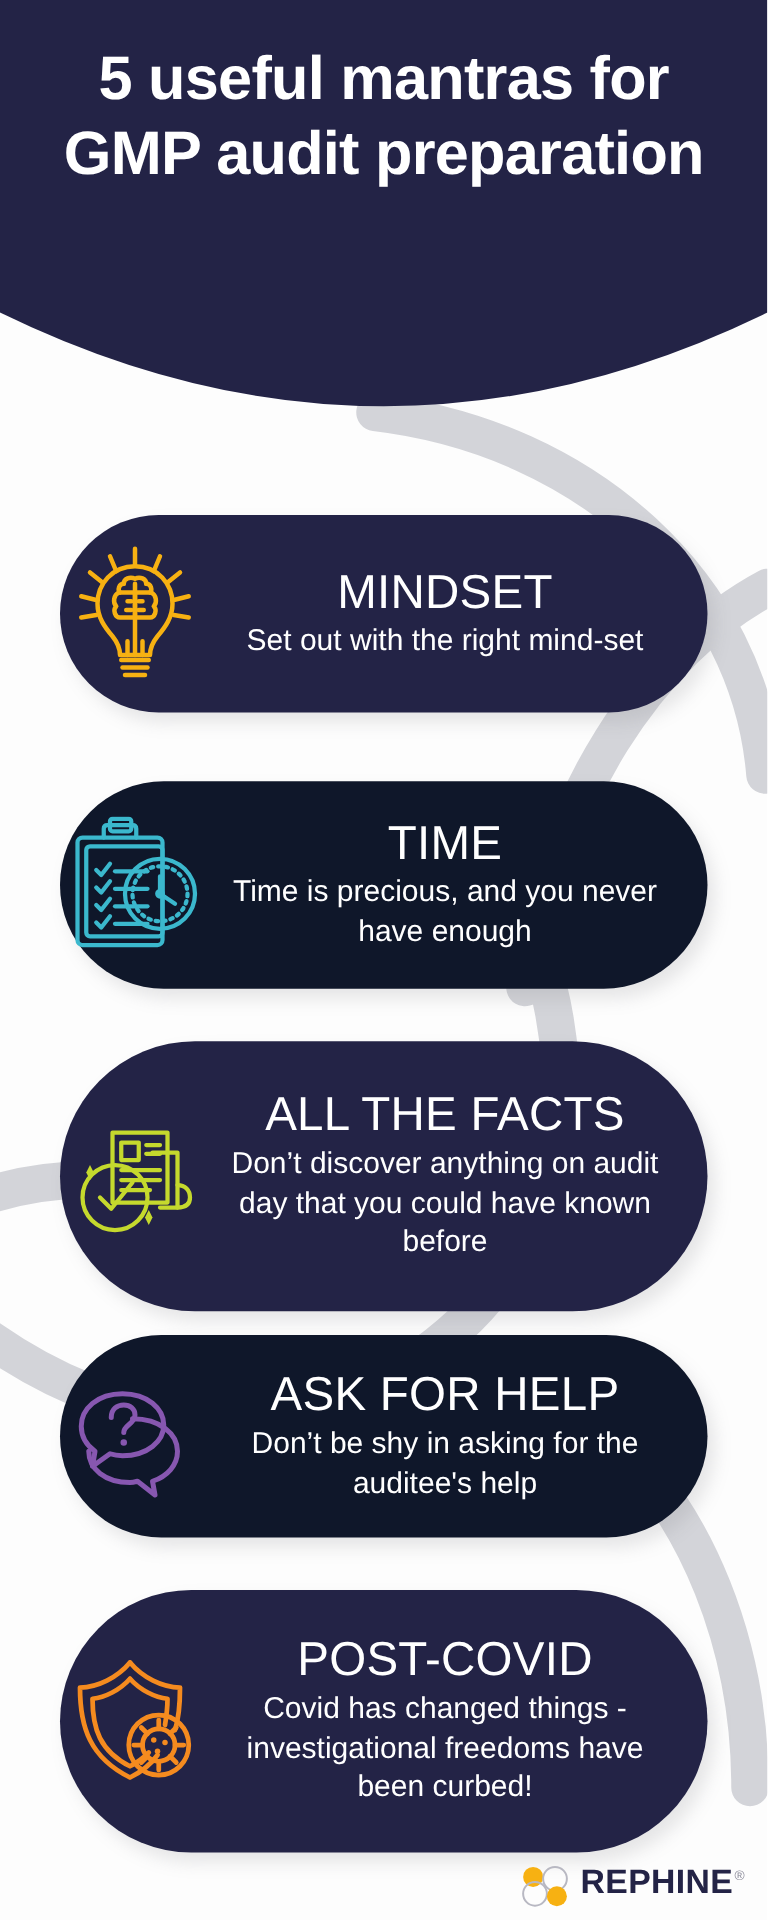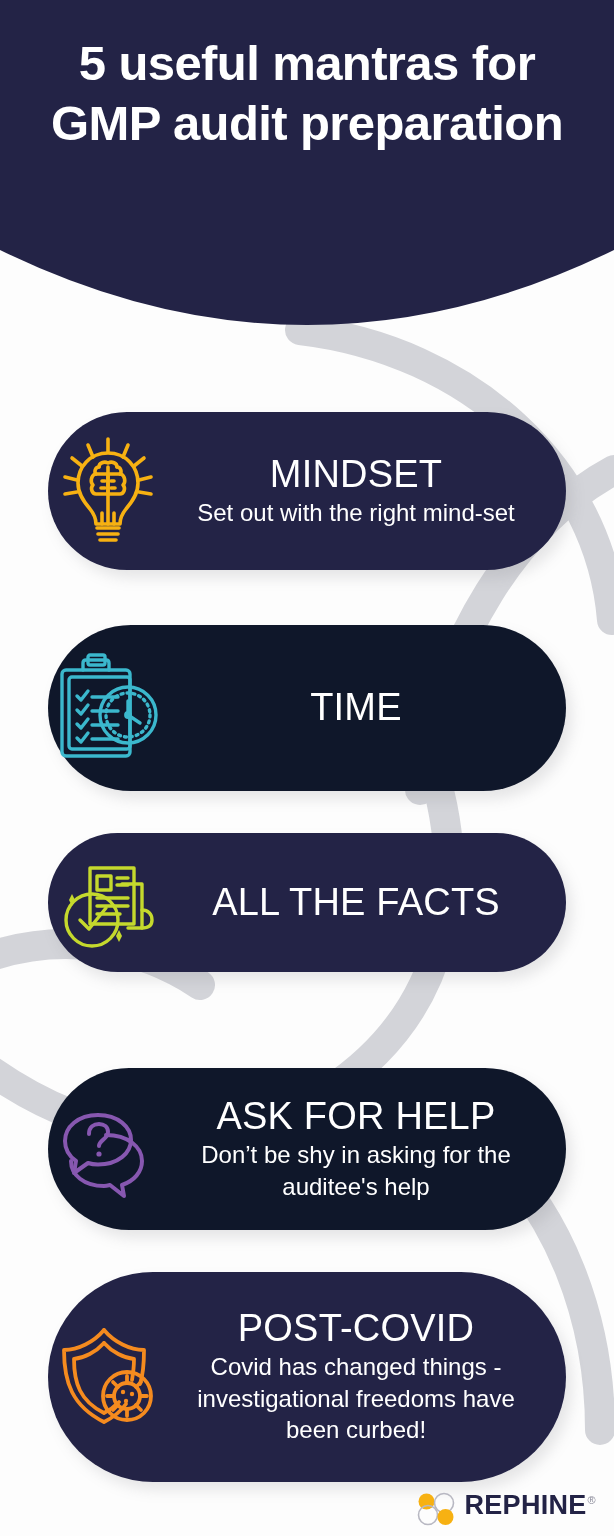--- a/index.html
+++ b/index.html
@@ -202,24 +202,25 @@
           <line x1="36" y1="86" x2="62" y2="86"></line>
 
         <circle cx="72" cy="62" r="28"></circle>
         <circle cx="72" cy="62" r="22" stroke-dasharray="2 4"></circle>
         <path d="M72 62 L72 48 M72 62 L84 70"></path>
         <circle cx="72" cy="62" r="2.2" fill="#3bb8cd"></circle>
       </svg>
     </div>
     <div class="card-body">
       <div class="card-title">TIME</div>
-    </div>
-  </div>
-
-  <div class="card card-dark" style="left:48px; top:833px; width:518px; height:139px;align-items:center;">
+      <div class="card-desc">Time is precious, and you never have enough</div>
+    </div>
+  </div>
+
+  <div class="card card-dark" style="left:48px; top:833px; width:518px; height:216px;align-items:center;">
     <div class="card-icon">
       <svg width="104" height="106" viewBox="0 0 104 106" fill="none" stroke="#c5d92d" stroke-width="3.4" stroke-linecap="round" stroke-linejoin="round">
 
         <path d="M66 34 L86 34 L86 78 L72 78"></path>
         <path d="M86 60 C92 60 96 64 96 70 C96 76 92 78 86 78"></path>
 
         <path d="M34 18 L78 18 L78 74 L34 74 Z"></path>
 
         <rect x="41" y="26" width="14" height="14"></rect>
         <line x1="61" y1="28" x2="72" y2="28"></line>
@@ -230,20 +231,21 @@
 
         <circle cx="36" cy="70" r="26"></circle>
         <path d="M24 70 l9 9 l17 -21"></path>
 
         <path d="M13 50 l3 -6 l3 6 l-3 6 Z" fill="#c5d92d" stroke="none"></path>
         <path d="M60 86 l3 -6 l3 6 l-3 6 Z" fill="#c5d92d" stroke="none"></path>
       </svg>
     </div>
     <div class="card-body">
       <div class="card-title">ALL THE FACTS</div>
+      <div class="card-desc">Don’t discover anything on audit day that you could have known before</div>
     </div>
   </div>
 
   <div class="card card-dark" style="left:48px; top:1272px; width:518px; height:210px;">
     <div class="card-icon">
       <svg width="104" height="110" viewBox="0 0 104 110" fill="none" stroke="#f58b1f" stroke-width="3.8" stroke-linecap="round" stroke-linejoin="round">
 
         <path d="M48 8 C38 20 22 28 8 28 C8 60 16 84 48 100 C58 95 65 89 70 82"></path>
         <path d="M48 8 C58 20 74 28 88 28 C88 42 87 53 84 62"></path>
 

